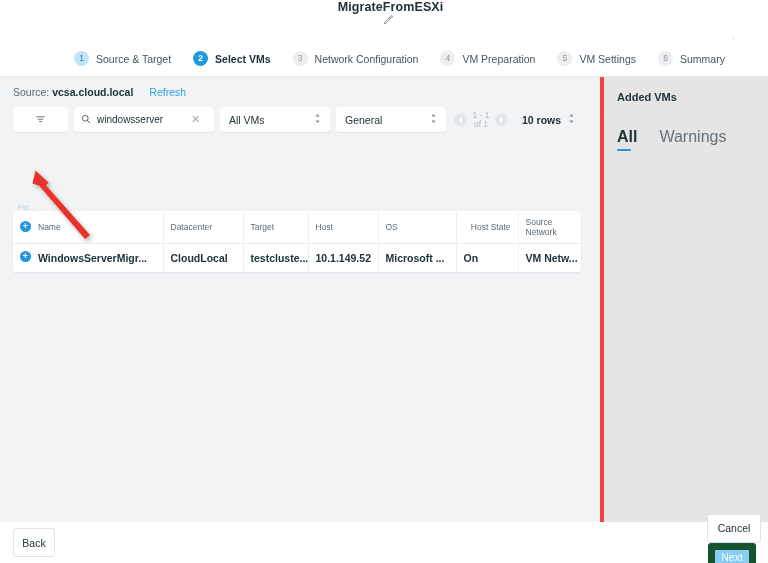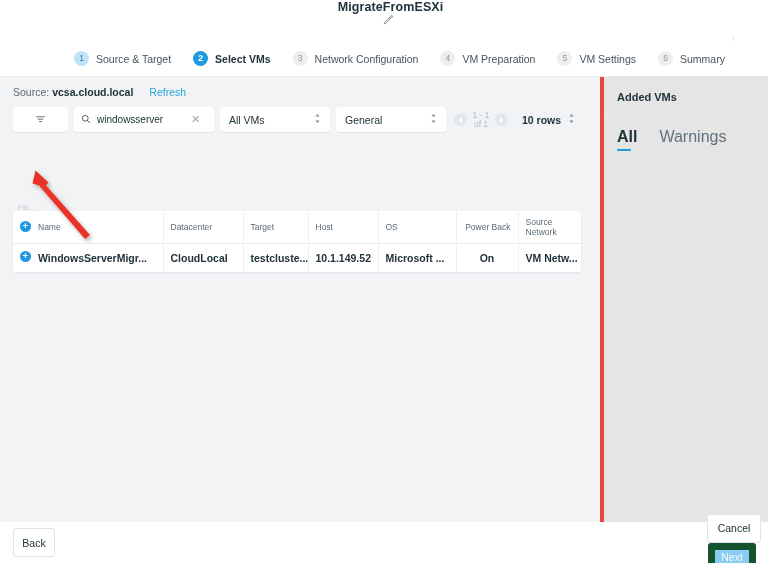--- a/index.html
+++ b/index.html
@@ -150,21 +150,21 @@
   thead th:last-child { border-right: 0; }
   thead th.num { text-align: right; }
   tbody td {
     font-size: 10.5px; color: #21333b; font-weight: bold;
     padding: 6px 7px; height: 28px;
     border-right: 1px solid #eef0f2;
     vertical-align: middle;
     white-space: nowrap; overflow: hidden;
   }
   tbody td:last-child { border-right: 0; }
-  tbody td.num { text-align: center; }
+  tbody td.num { text-align: left; }
   .plus-icon {
     width: 11px; height: 11px; border-radius: 50%;
     background: #2196e3; color: #ffffff;
     display: inline-flex; align-items: center; justify-content: center;
     font-size: 9px; line-height: 1; font-weight: bold;
     margin-right: 7px; vertical-align: middle; cursor: pointer;
     position: relative; top: -1px;
   }
   .th-name-cell, .td-name-cell { display: flex; align-items: center; }
 
@@ -357,21 +357,21 @@
             <th>
               <span class="th-name-cell">
                 <span class="plus-icon">+</span>
                 <span>Name</span>
               </span>
             </th>
             <th>Datacenter</th>
             <th>Target</th>
             <th>Host</th>
             <th>OS</th>
-            <th class="num">Power Back</th>
+            <th class="num">Host State</th>
             <th>Source Network</th>
           </tr>
         </thead>
         <tbody>
           <tr>
             <td>
               <span class="td-name-cell">
                 <span class="plus-icon">+</span>
                 <span>WindowsServerMigr...</span>
               </span>

